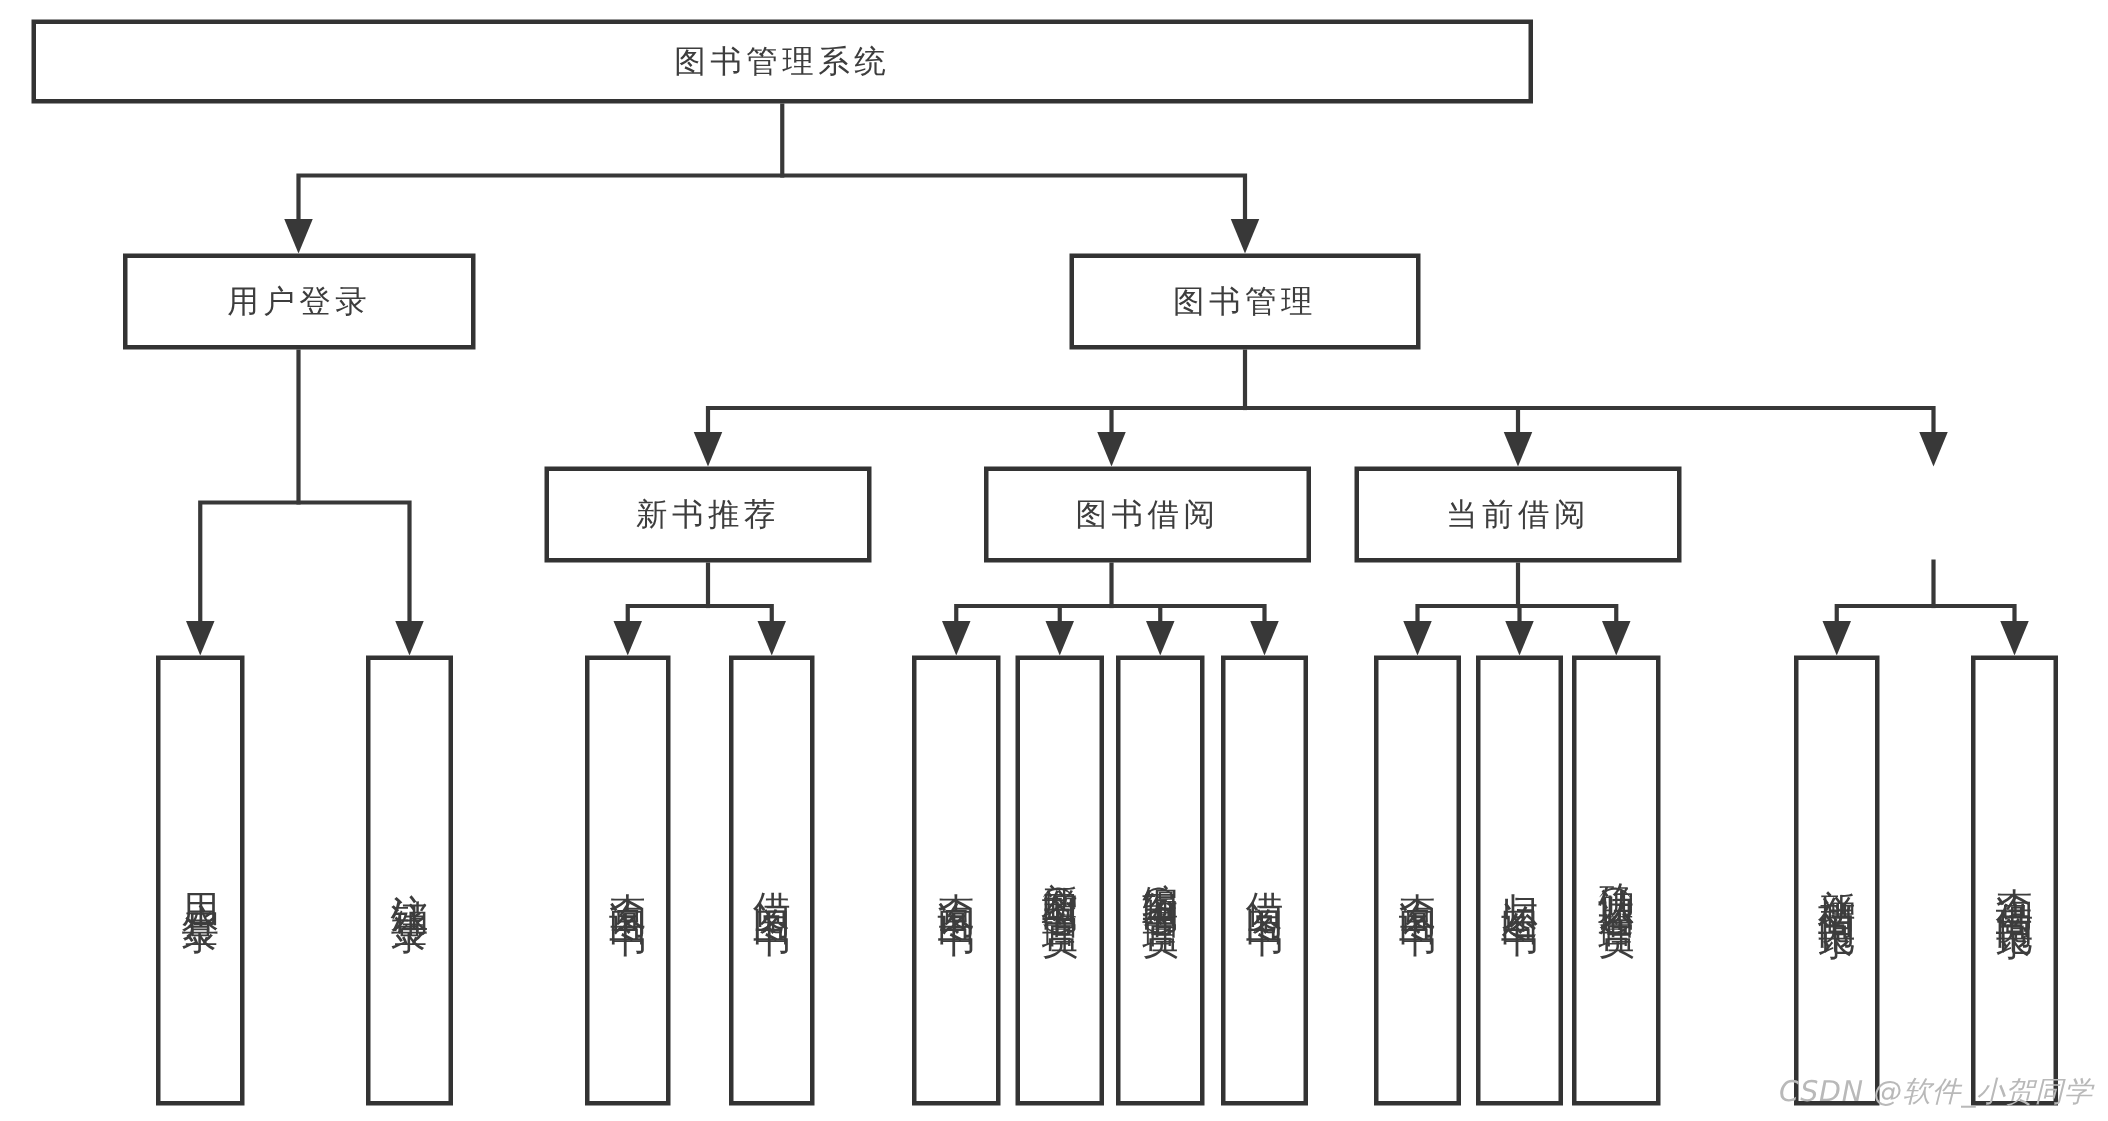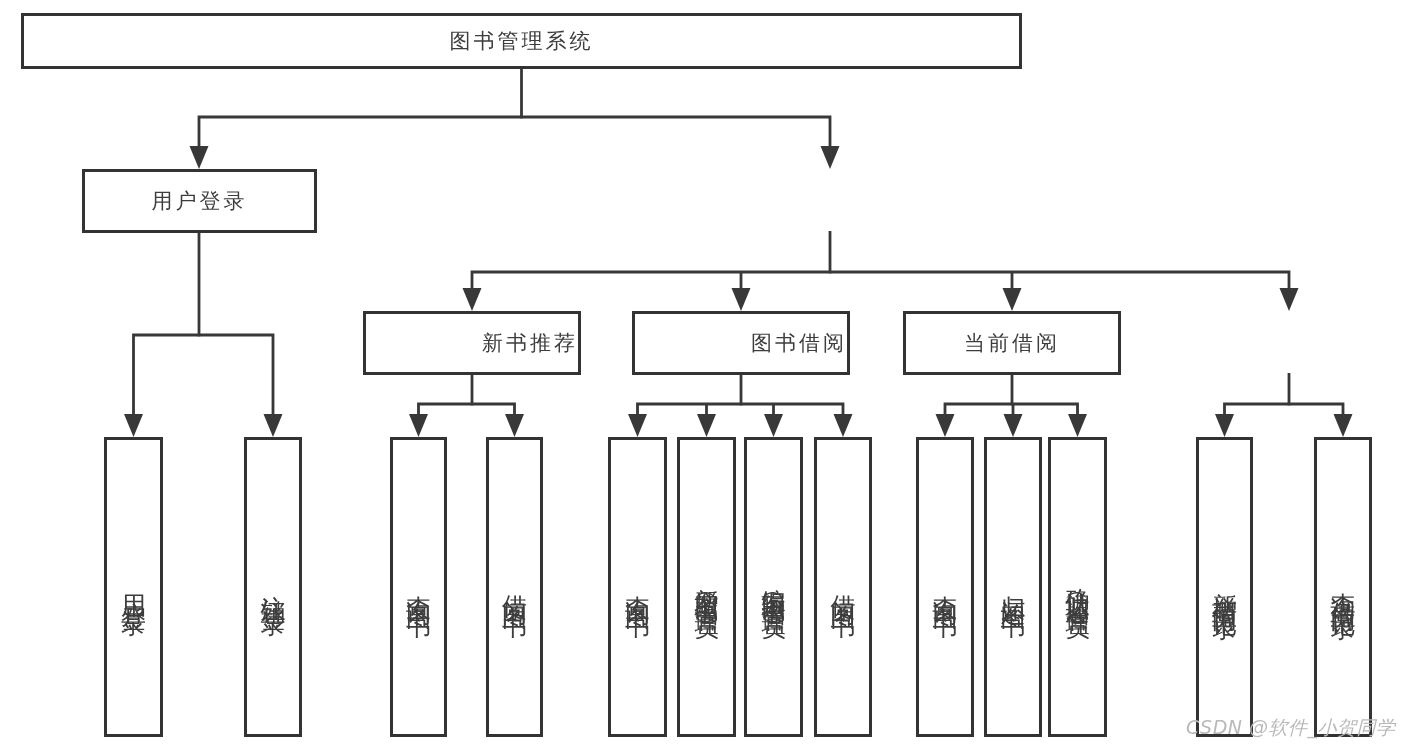--- a/index.html
+++ b/index.html
@@ -121,25 +121,28 @@
     </g>
   </svg>
 
   <div class="node hnode" style="left:21px; top:13px; width:1001px; height:56px;">
     <span>图书管理系统</span>
   </div>
 
   <div class="node hnode" style="left:82px; top:169px; width:235px; height:64px;">
     <span>用户登录</span>
   </div>
+  <div class="node hnode" style="left:713px; top:169px; width:234px; height:64px;">
+    <span>图书管理</span>
+  </div>
 
-  <div class="node hnode" style="left:363px; top:311px; width:218px; height:64px;justify-content:flex-end;">
+  <div class="node hnode" style="left:363px; top:311px; width:218px; height:64px;">
     <span>新书推荐</span>
   </div>
-  <div class="node hnode" style="left:632px; top:311px; width:218px; height:64px;justify-content:flex-end;">
+  <div class="node hnode" style="left:656px; top:311px; width:218px; height:64px;">
     <span>图书借阅</span>
   </div>
   <div class="node hnode" style="left:903px; top:311px; width:218px; height:64px;">
     <span>当前借阅</span>
   </div>
 
   <div class="node leaf" style="left:104px; width:59px;">
     <span>用户登录</span>
   </div>
   <div class="node leaf" style="left:244px; width:58px;">

